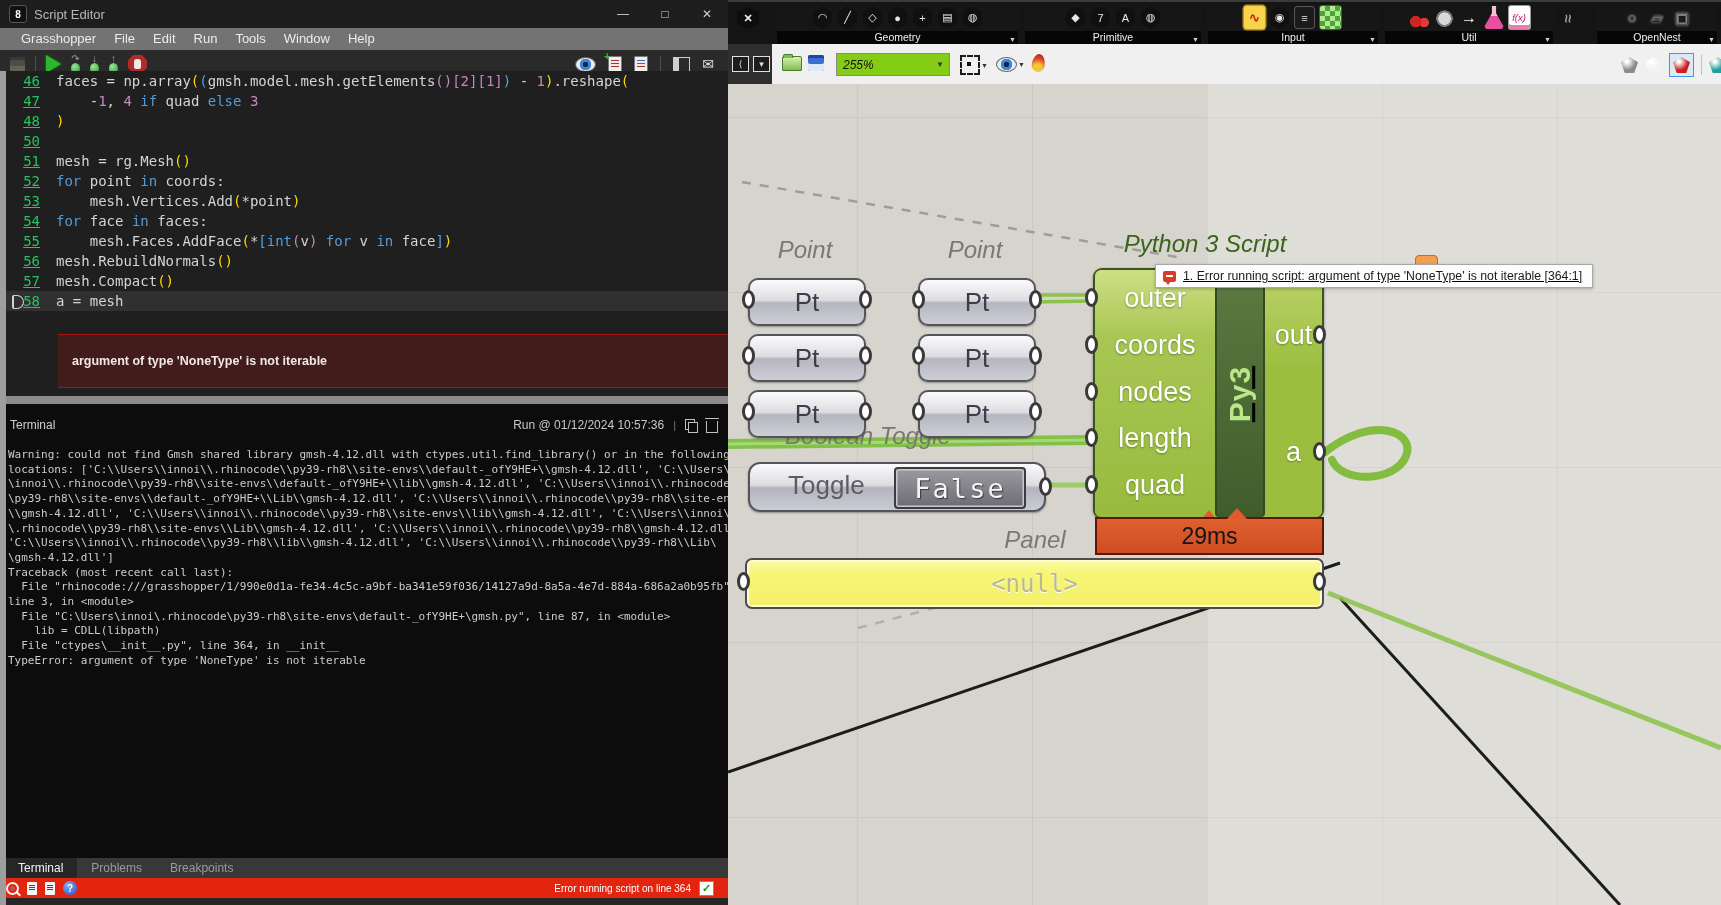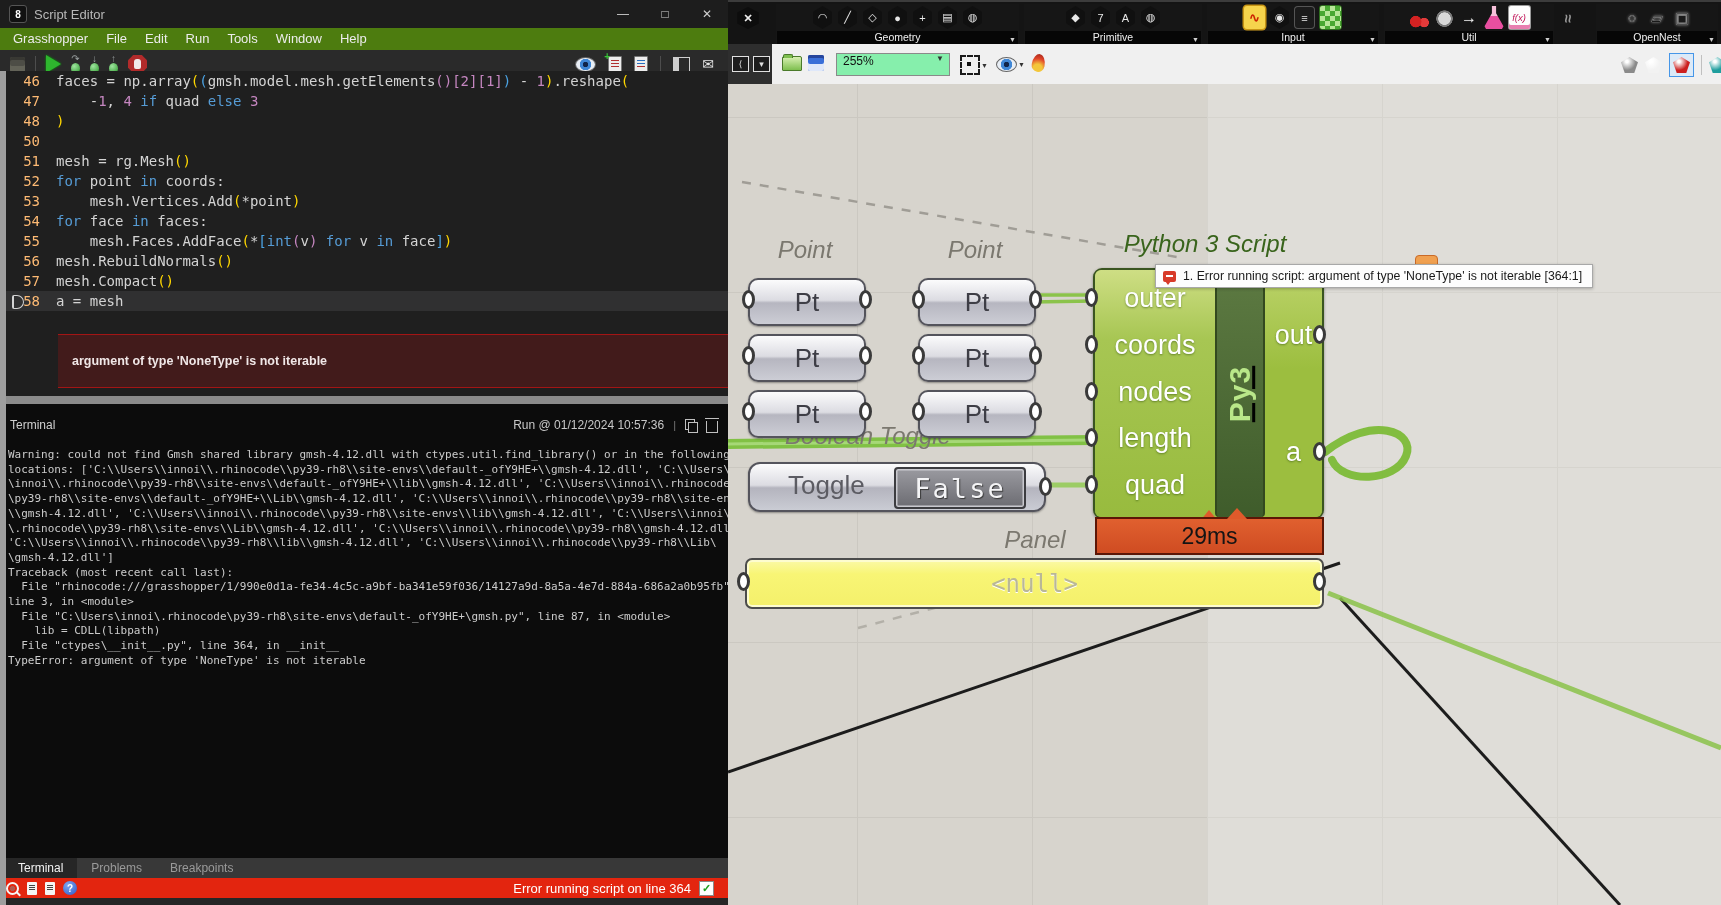--- a/index.html
+++ b/index.html
@@ -7,21 +7,21 @@
   #root{position:relative;width:1721px;height:905px;}
 
   
   #editor{position:absolute;left:0;top:0;width:728px;height:905px;background:#1f1f1f;}
   #titlebar{position:absolute;left:0;top:0;right:0;height:28px;background:#1d1d1d;display:flex;align-items:center;}
   .app-icon{width:16px;height:16px;margin:0 7px 0 9px;background:#111;border:1px solid #555;border-radius:3px;
     color:#fff;font-size:10px;display:flex;align-items:center;justify-content:center;font-weight:bold;}
   #title-text{color:#b8b8b8;font-size:13px;}
   #win-controls{margin-left:auto;display:flex;height:100%;}
   .win-btn{width:42px;height:100%;display:flex;align-items:center;justify-content:center;color:#cfcfcf;font-size:12px;}
-  #menubar{position:absolute;left:0;top:28px;right:0;height:22px;background:#4d7c0f;display:flex;align-items:center;padding-left:4px;}
+  #menubar{position:absolute;left:0;top:28px;right:0;height:22px;background:#737373;display:flex;align-items:center;padding-left:12px;}
   .menu-item{color:#ececec;font-size:13px;padding:0 9px;line-height:22px;}
   #edtoolbar{position:absolute;left:0;top:50px;right:0;height:28px;background:#2a2a2a;display:flex;align-items:center;gap:10px;padding-left:10px;border-bottom:1px solid #161616;}
   .tb-sep{width:1px;height:16px;background:#4d4d4d;}
   .tb-save{width:15px;height:15px;background:#6b6b5d;border-radius:2px;box-shadow:inset 0 -6px 0 #93937f,inset 0 3px 0 #45453c;opacity:.55;}
   .tb-play{width:0;height:0;border-left:15px solid #2eb62e;border-top:9px solid transparent;border-bottom:9px solid transparent;filter:drop-shadow(0 0 1px #0a0);}
   .dot-icon{display:flex;flex-direction:column;align-items:center;line-height:7px;}
   .dot-icon .g{color:#9aa0a0;font-size:10px;height:8px;}
   .dot-icon .d{width:9px;height:11px;border-radius:50%;background:radial-gradient(circle at 35% 30%,#9fe59f,#1f8f1f);}
   .tb-stop{width:19px;height:19px;background:#b22b2b;clip-path:polygon(30% 0,70% 0,100% 30%,100% 70%,70% 100%,30% 100%,0 70%,0 30%);display:flex;align-items:center;justify-content:center;}
   .tb-stop i{display:block;width:7px;height:10px;background:#f2e9e9;border-radius:3px 3px 2px 2px;}
@@ -31,21 +31,21 @@
   .tb-doc.plus::after{content:"+";position:absolute;left:-5px;top:-6px;color:#37c837;font-size:10px;font-weight:bold;}
   .tb-doc .ln{position:absolute;left:2px;right:2px;height:1px;background:#b03030;}
   .tb-collapse{width:15px;height:13px;border:1px solid #cfcfcf;display:flex;}
   .tb-collapse i{width:5px;background:#cfcfcf;display:block;}
   .tb-mail{color:#e6e6e6;font-size:14px;line-height:14px;}
 
   
   #code{position:absolute;left:6px;top:71px;right:0;height:263px;background:#1f1f1f;overflow:hidden;}
   .crow{position:relative;height:20px;display:flex;font-family:"DejaVu Sans Mono",monospace;font-size:14px;line-height:20px;white-space:pre;}
   .crow.current{background:#303031;}
-  .gutter{width:50px;flex:0 0 50px;color:#fdba74;text-align:right;padding-right:16px;box-sizing:border-box;position:relative;}
+  .gutter{width:50px;flex:0 0 50px;color:#22c55e;text-align:right;padding-right:16px;box-sizing:border-box;position:relative;text-decoration:underline;}
   .dmark{position:absolute;left:6px;top:4px;width:9px;height:12px;border:1.6px solid #d4d4d4;border-radius:2px 7px 7px 2px;border-left-width:2px;}
   .ctext{color:#d4d4d4;}
   .tok-p{color:#d4d4d4;} .tok-k{color:#569cd6;} .tok-n{color:#c586c0;}
   .tok-b1{color:#ffd700;} .tok-b2{color:#4ba3e3;} .tok-b3{color:#c586c0;}
   #err-annot{position:absolute;left:58px;top:334px;right:0;height:52px;background:#421b1b;border-top:1.5px solid #a31515;border-bottom:1.5px solid #a31515;display:flex;align-items:center;}
   #err-annot span{color:#f0e7e7;font-size:12.5px;font-weight:bold;padding-left:14px;}
   #ed-divider{position:absolute;left:0;top:396px;right:0;height:8px;background:#8b8b8b;}
   #left-edge{position:absolute;left:0;top:71px;width:6px;bottom:0;background:#9e9e9e;z-index:5;}
 
   
@@ -64,21 +64,21 @@
   .tline{font-family:"DejaVu Sans Mono",monospace;font-size:11px;line-height:14.7px;color:#cccccc;white-space:pre;}
   #term-tabs{position:absolute;left:0;right:0;top:454px;height:20px;background:#383838;display:flex;align-items:stretch;padding-left:4px;}
   .ttab{font-size:12px;color:#9a9a9a;padding:0 14px;display:flex;align-items:center;}
   .ttab.active{background:#262626;color:#f2f2f2;}
   #redbar{position:absolute;left:0;right:0;top:474px;height:20px;background:#e3250f;display:flex;align-items:center;gap:8px;padding:0 6px;}
   .rb-mag{width:9px;height:9px;border:2px solid #f5f5f5;border-radius:50%;position:relative;background:radial-gradient(circle,#8888 40%,transparent 41%);}
   .rb-mag::after{content:"";position:absolute;width:5px;height:2px;background:#f5f5f5;left:8px;top:9px;transform:rotate(45deg);}
   .rb-doc{width:10px;height:13px;background:#f5f5f5;border-radius:1px;position:relative;}
   .rb-doc i{position:absolute;left:2px;width:6px;height:1px;background:#444;}
   .rb-help{width:14px;height:14px;border-radius:50%;background:radial-gradient(circle at 35% 30%,#7ea8f0,#2b57c8);color:#fff;font-size:10px;font-weight:bold;display:flex;align-items:center;justify-content:center;}
-  #redbar-msg{margin-left:auto;color:#fff;font-size:13px;}
+  #redbar-msg{margin-left:auto;color:#fff;font-size:10px;}
   #redbar-check{width:13px;height:13px;background:#fff;border:1px solid #8a8a8a;color:#1ea01e;font-size:11px;font-weight:bold;line-height:13px;text-align:center;margin-right:8px;}
   #bottomstrip{position:absolute;left:0;right:0;top:494px;height:7px;background:#262626;overflow:hidden;}
   #bottomstrip .vt{display:inline-block;color:#8f8f8f;font-size:9px;line-height:13px;margin-right:26px;}
   #bottomstrip .vt:first-child{margin-left:2px;margin-right:14px;}
 
   
   #gh{position:absolute;left:728px;top:0;width:993px;height:905px;}
   #ribbon{position:absolute;left:0;top:0;right:0;height:44px;background:#141414;border-top:2px solid #3c3c3c;}
   #ribbon-x{position:absolute;left:8px;top:5px;width:24px;height:22px;background:#0d0d0d;clip-path:polygon(50% 0,95% 25%,95% 75%,50% 100%,5% 75%,5% 25%);color:#eee;font-size:11px;font-weight:bold;display:flex;align-items:center;justify-content:center;}
   .rgroup{position:absolute;top:2px;bottom:2px;background:#161616;}
@@ -96,21 +96,21 @@
   .icon-expression{clip-path:none;background:#fdfdfd;border-radius:2px;color:#c2185b;font-style:italic;font-size:9.5px;box-shadow:inset 0 -4px 0 #e87eb0,0 0 0 1px #999;}
   .icon-opennest{clip-path:none;background:transparent;color:#1a1a1a;font-size:15px;text-shadow:0 0 0 #fff,0 0 3px #fff;}
   .wifi{position:absolute;top:8px;color:#999;font-size:15px;font-weight:bold;transform:rotate(90deg);}
 
   #ghbar{position:absolute;left:0;top:44px;right:0;height:40px;background:#f0f0f0;border-bottom:1px solid #c9c9c9;}
   #ghbar-notch{position:absolute;left:0;top:0;width:44px;height:40px;background:#2e2e2e;display:flex;align-items:center;gap:4px;padding-left:4px;box-sizing:border-box;}
   .notch-btn{width:15px;height:14px;border:1.5px solid #e0e0e0;color:#e0e0e0;font-size:9px;display:flex;align-items:center;justify-content:center;background:#1d1d1d;}
   .fold{width:18px;height:13px;background:linear-gradient(#d8f0b2,#7ebf4f);border:1px solid #4a7a2a;border-radius:2px 2px 1px 1px;position:relative;}
   .fold::before{content:"";position:absolute;left:0;top:-3px;width:8px;height:3px;background:#7ebf4f;border:1px solid #4a7a2a;border-bottom:none;border-radius:2px 2px 0 0;}
   .gh-save{width:16px;height:16px;background:#3a6fd8;border-radius:2px;box-shadow:inset 0 -7px 0 #dfe8fa,inset 0 3px 0 #26459c;}
-  #zoom-combo{position:absolute;left:108px;top:9px;width:112px;height:21px;background:#86efac;border:1px solid #8a8a8a;display:flex;}
+  #zoom-combo{position:absolute;left:108px;top:9px;width:112px;height:21px;background:#84cc16;border:1px solid #8a8a8a;display:flex;align-items:center;font-style:italic;}
   #zoom-combo span{font-size:12px;color:#111;padding-left:6px;}
   #zoom-combo .dd{margin-left:auto;font-size:8px;color:#333;padding-right:5px;}
   .extent{width:16px;height:16px;border:2px dashed #1a1a1a;position:relative;}
   .extent::after{content:"";position:absolute;left:5px;top:5px;width:4px;height:4px;background:#111;}
   .mini-dd{font-size:7px;color:#333;margin-left:1px;}
   .flame{width:13px;height:18px;background:radial-gradient(circle at 50% 82%,#f3c63a 28%,#e2452a 62%,#9c2217);border-radius:50% 50% 50% 50%/62% 62% 38% 38%;transform:rotate(10deg);}
   .ghbar-item{position:absolute;top:12px;display:flex;align-items:center;}
   .gem{width:17px;height:16px;clip-path:polygon(50% 0,100% 33%,78% 100%,22% 100%,0 33%);}
   .gem-frame{width:23px;height:22px;border:1.5px solid #4596e8;background:#dceaf8;display:flex;align-items:center;justify-content:center;}
   .gbar-sep{width:1px;height:20px;background:#c0c0c0;}
@@ -133,21 +133,21 @@
   .py-inlabel{position:absolute;left:0;width:120px;text-align:center;font-size:27px;color:#fff;text-shadow:0 1px 2px rgba(40,70,10,.5);}
   #py-mid{width:46px;background:linear-gradient(180deg,#5d7a42,#3f5c2b);border-left:2px solid #33491f;border-right:2px solid #33491f;border-radius:4px;position:relative;display:flex;align-items:center;justify-content:center;}
   #py-badge{transform:rotate(-90deg);font-size:30px;font-weight:bold;color:#b9e789;letter-spacing:1px;}
   #py-out{flex:1;position:relative;background:linear-gradient(180deg,#bcd36a 0%,#9cbe3f 40%);border-radius:0 6px 6px 0;}
   .py-outlabel{position:absolute;width:100%;text-align:center;font-size:27px;color:#fff;text-shadow:0 1px 2px rgba(40,70,10,.5);}
   #py-warn{position:absolute;left:50%;bottom:-4px;transform:translateX(-50%);width:0;height:0;border-left:9px solid transparent;border-right:9px solid transparent;border-bottom:11px solid #e05a2b;z-index:4;}
   #badge29{position:absolute;left:367px;top:433px;width:225px;height:34px;background:linear-gradient(180deg,#e0602f,#cf4c22);border:2.5px solid #5c1606;display:flex;align-items:center;justify-content:center;z-index:3;}
   #badge29 span{font-size:23px;color:#141414;}
   #panel{position:absolute;left:17px;top:474px;width:575px;height:47px;background:linear-gradient(180deg,#fbf9a8,#f8f575 30%,#f4f06b);border:2.5px solid #4c4c4c;border-radius:7px;box-shadow:inset 0 0 0 2px #fdfccf;z-index:2;display:flex;align-items:center;justify-content:center;}
   #panel span{font-family:"DejaVu Sans Mono",monospace;font-size:24px;color:#b9b796;text-shadow:0 1px 0 #ffffff;}
-  #tooltip{position:absolute;left:427px;top:180px;height:22px;background:#fdfdfd;border:1px solid #a8a8a8;box-shadow:0 1px 3px rgba(0,0,0,.25);display:inline-flex;align-items:center;gap:7px;padding:0 10px 0 7px;z-index:6;white-space:nowrap;}
+  #tooltip{position:absolute;left:427px;top:180px;height:22px;background:#fdfdfd;border:1px solid #a8a8a8;box-shadow:0 1px 3px rgba(0,0,0,.25);display:inline-flex;align-items:center;gap:7px;padding:0 10px 0 7px;z-index:6;white-space:nowrap;text-decoration:underline;}
   #tt-icon{width:13px;height:11px;background:#d83b2a;border-radius:2px;position:relative;flex:0 0 13px;}
   #tt-icon::before{content:"";position:absolute;left:3px;top:4px;width:7px;height:2px;background:#fff;}
   #tt-icon::after{content:"";position:absolute;left:2px;bottom:-3px;border-left:3px solid transparent;border-right:3px solid transparent;border-top:4px solid #d83b2a;}
   #tooltip span{font-size:12.3px;color:#1a1a1a;}
   #tt-marker{position:absolute;left:687px;top:171px;width:21px;height:11px;background:#f0a050;border:1.5px solid #c96a28;border-radius:4px 4px 0 0;z-index:5;}
 </style>
 </head>
 <body>
 
 <div id="root">

